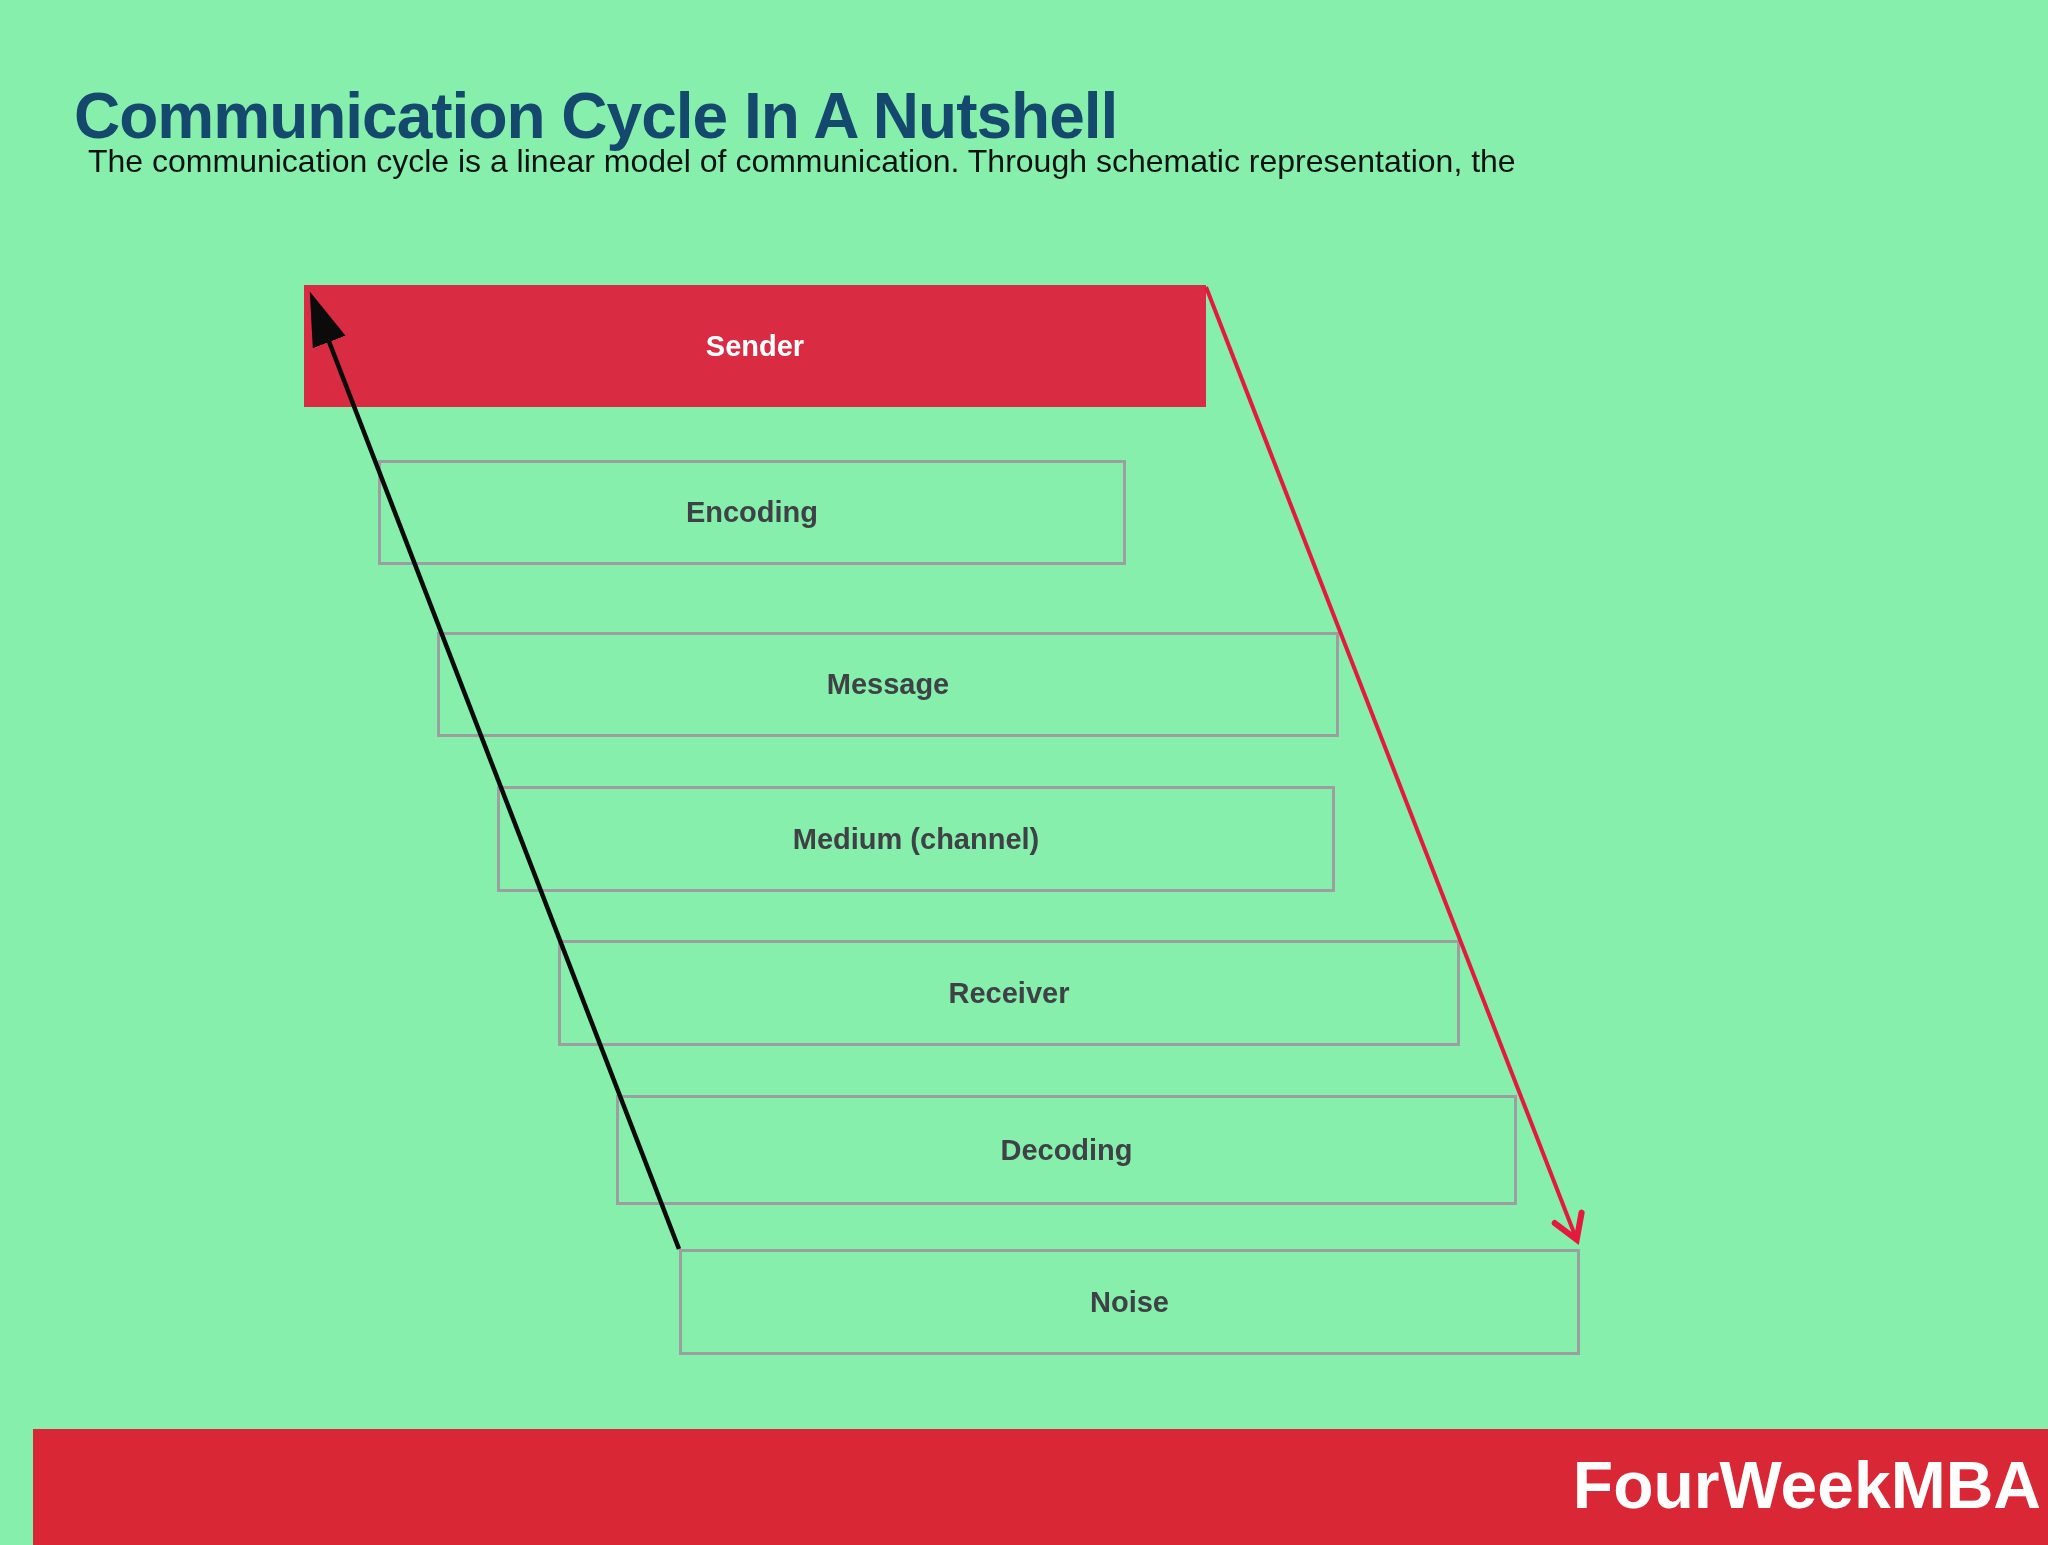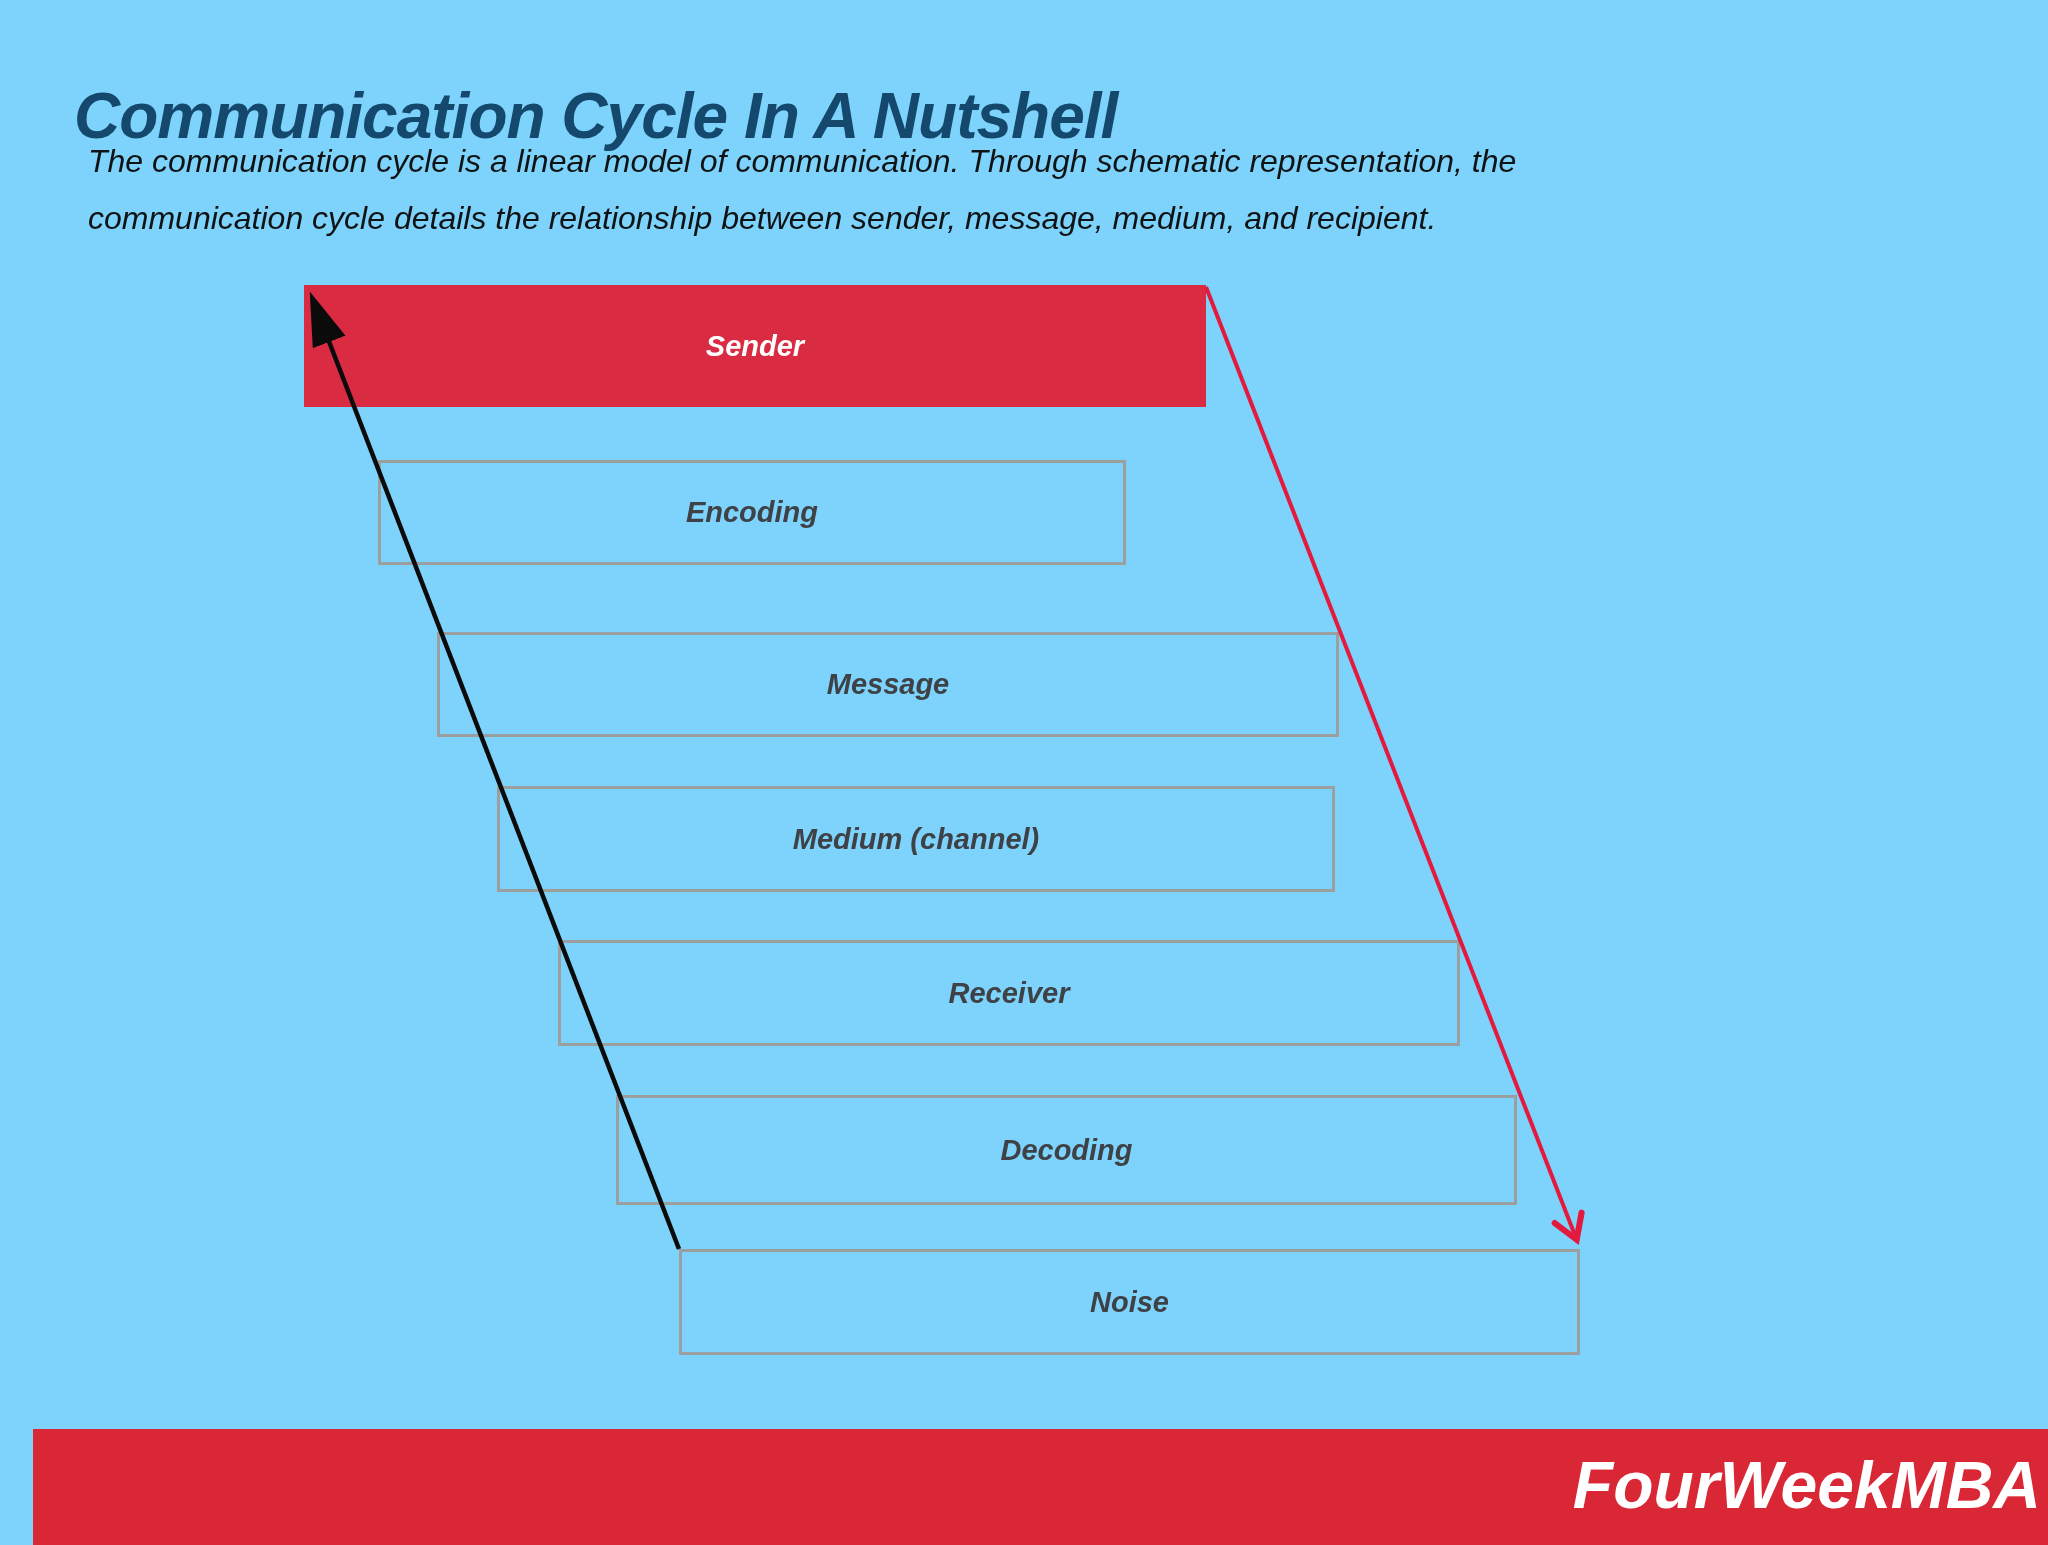--- a/index.html
+++ b/index.html
@@ -5,23 +5,22 @@
   html, body {
     margin: 0;
     padding: 0;
     background: #ccebe7;
     font-family: "Liberation Sans", "DejaVu Sans", sans-serif;
   }
   #canvas {
     position: relative;
     width: 2048px;
     height: 1545px;
-    background: #7dd3fc;
+    background: #86efac;
     overflow: hidden;
-    font-style: italic;
   }
   .page-title {
     position: absolute;
     left: 74px;
     top: 36px;
     font-size: 64px;
     font-weight: bold;
     letter-spacing: -1px;
     color: #15486d;
     white-space: nowrap;
@@ -82,21 +81,20 @@
   }
 </style>
 </head>
 <body>
 
 <div id="canvas">
 
   <h1 class="page-title">Communication Cycle In A Nutshell</h1>
 
   <div class="subtitle-line" id="subtitle-line-1">The communication cycle is a linear model of communication. Through schematic representation, the</div>
-  <div class="subtitle-line" id="subtitle-line-2">communication cycle details the relationship between sender, message, medium, and recipient.</div>
 
   <div class="step highlight" style="left:304px; top:285px; width:902px; height:122px;">
     <span>Sender</span>
   </div>
   <div class="step" style="left:378px; top:460px; width:748px; height:105px;">
     <span>Encoding</span>
   </div>
   <div class="step" style="left:437px; top:632px; width:902px; height:105px;align-items:center;">
     <span>Message</span>
   </div>

